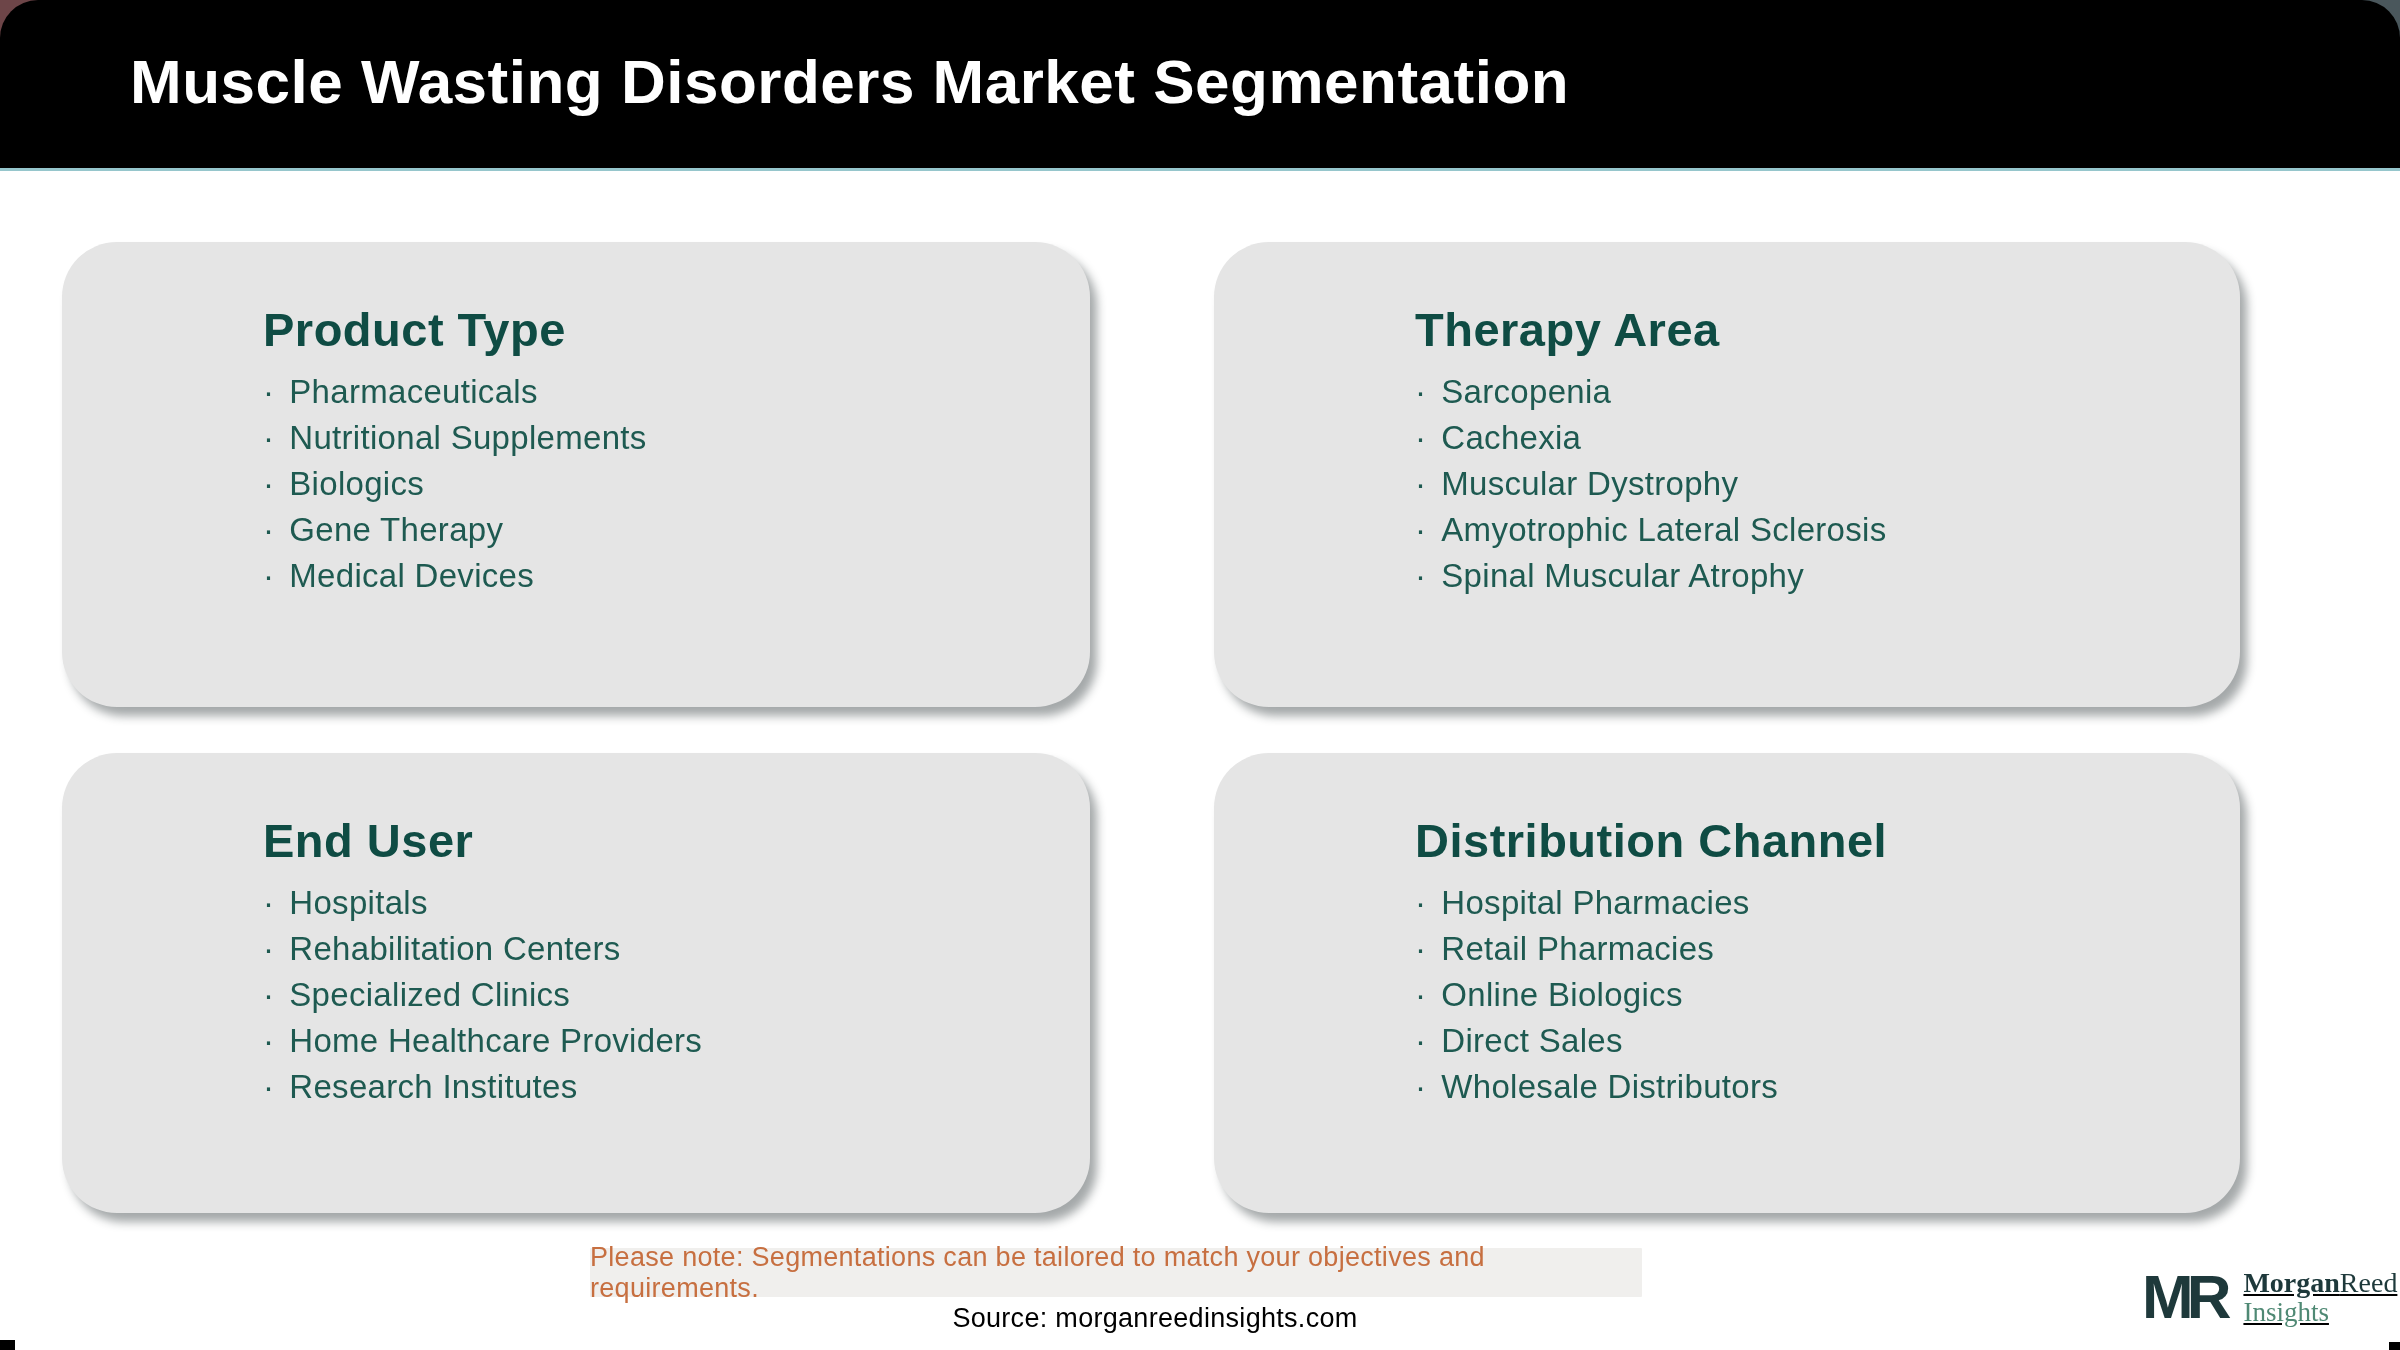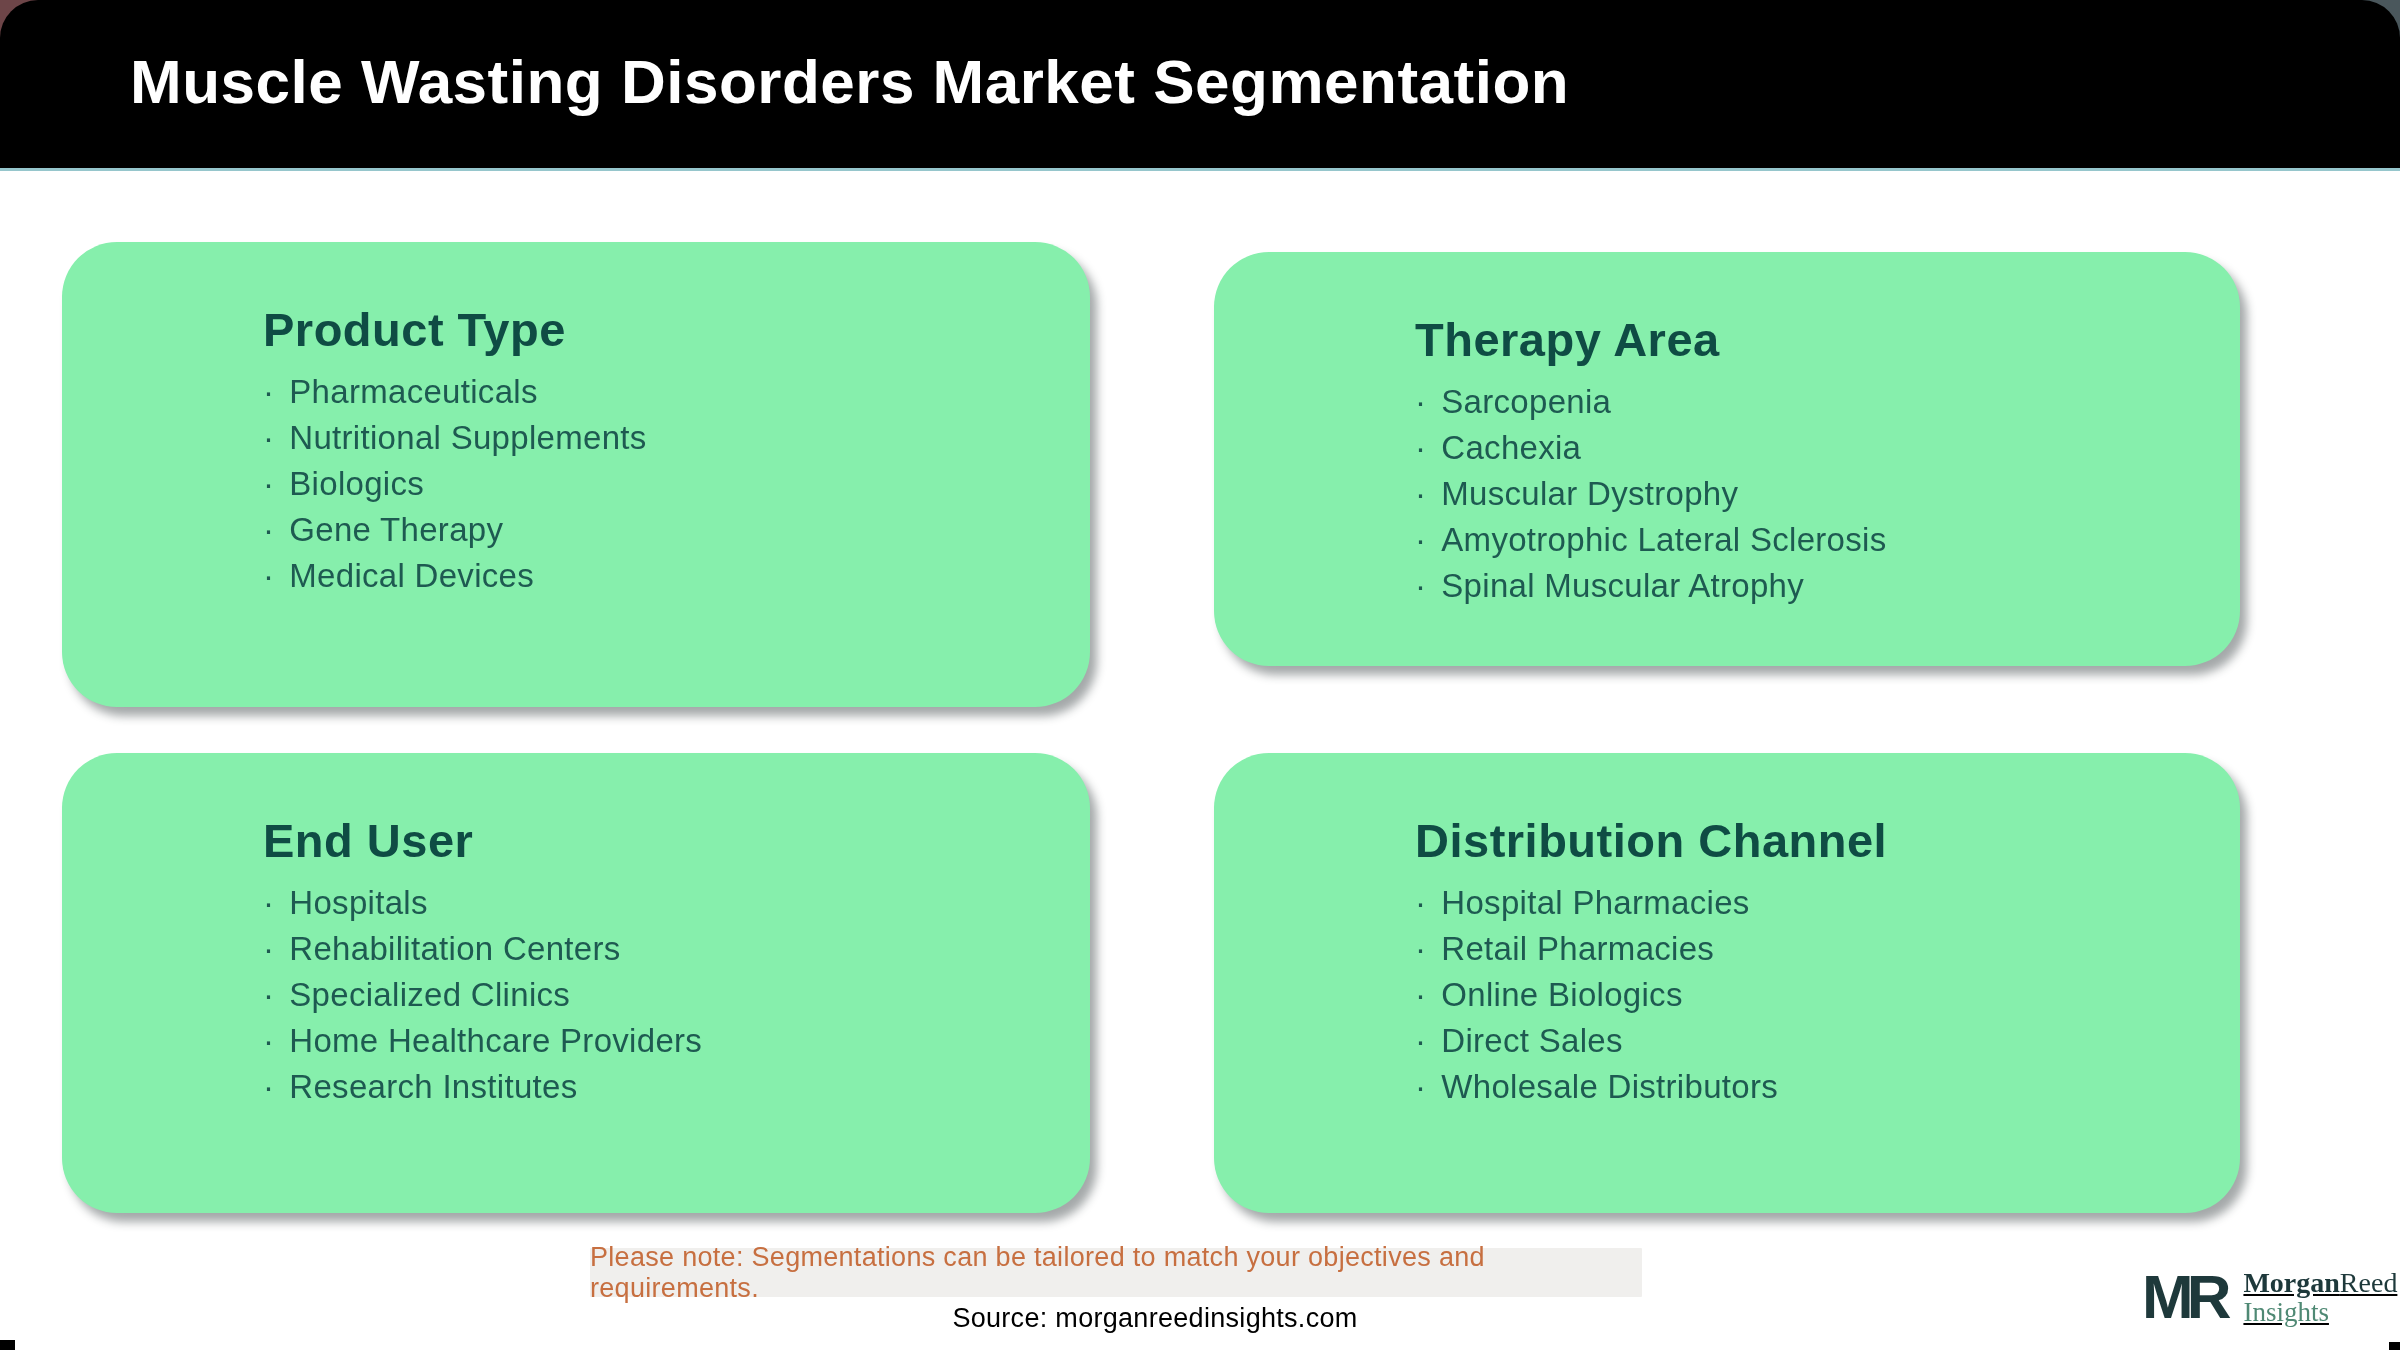--- a/index.html
+++ b/index.html
@@ -29,28 +29,28 @@
     margin:0 0 6px 130px;
     color:#ffffff;
     font-size:62px;
     font-weight:bold;
     letter-spacing:0.5px;
   }
 
   
   .card {
     position:absolute;
-    background:#86efac;
+    background:#e5e5e5;
     border-radius:55px;
     box-shadow:7px 9px 10px rgba(30,40,42,0.40);
     box-sizing:border-box;
     padding:58px 56px 0 201px;
   }
   .card-1 { left:62px;   top:242px; width:1028px; height:465px; }
-  .card-2 { left:1214px; top:252px; width:1026px; height:414px; }
+  .card-2 { left:1214px; top:242px; width:1026px; height:465px; }
   .card-3 { left:62px;   top:753px; width:1028px; height:460px; }
   .card-4 { left:1214px; top:753px; width:1026px; height:460px; }
 
   .card h2 {
     margin:0 0 10px 0;
     font-size:47px; line-height:59px;
     color:#0f4c44; font-weight:bold;
     letter-spacing:0.5px;
   }
   .card ul { margin:0; padding:0; list-style:none; }

